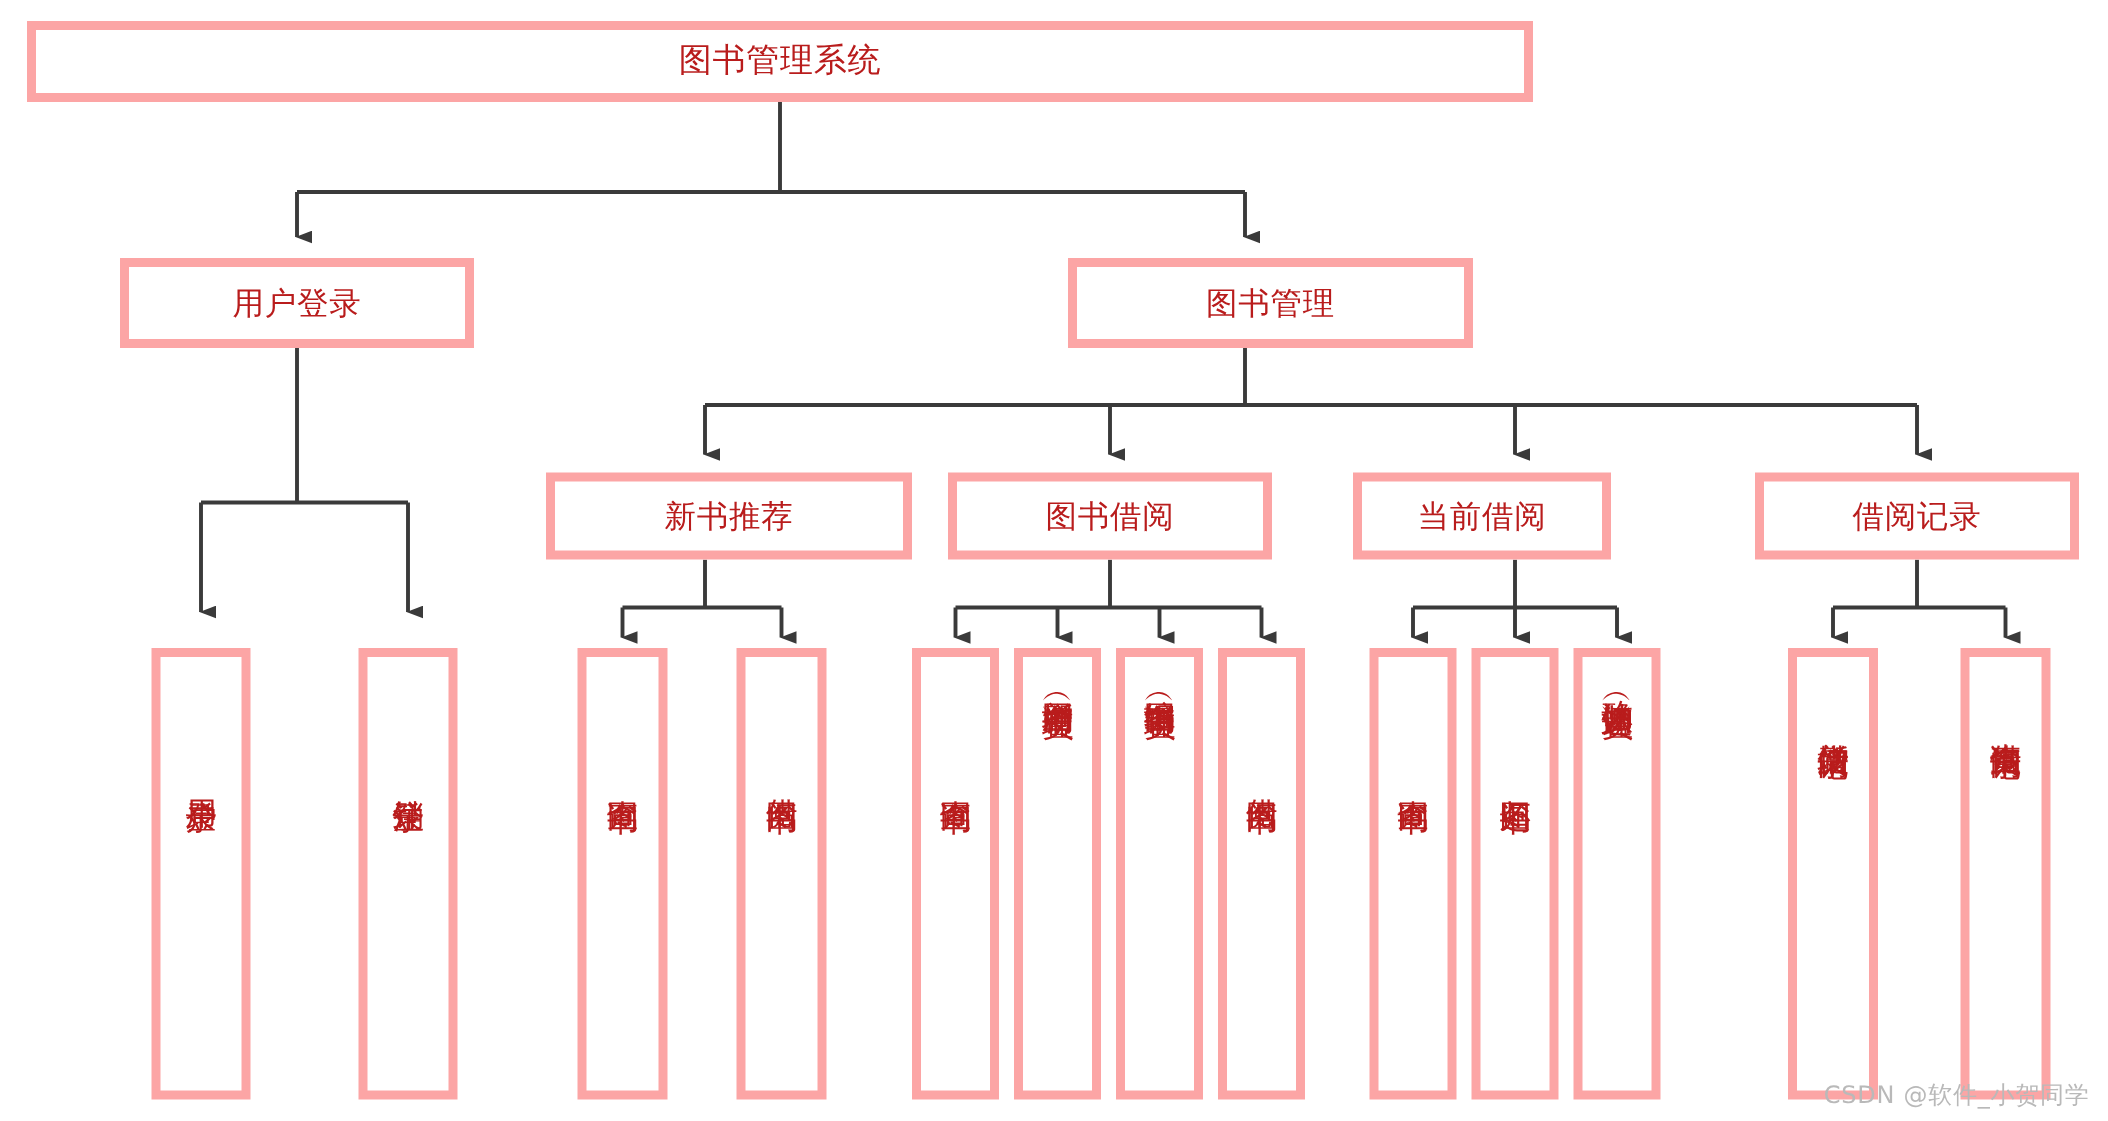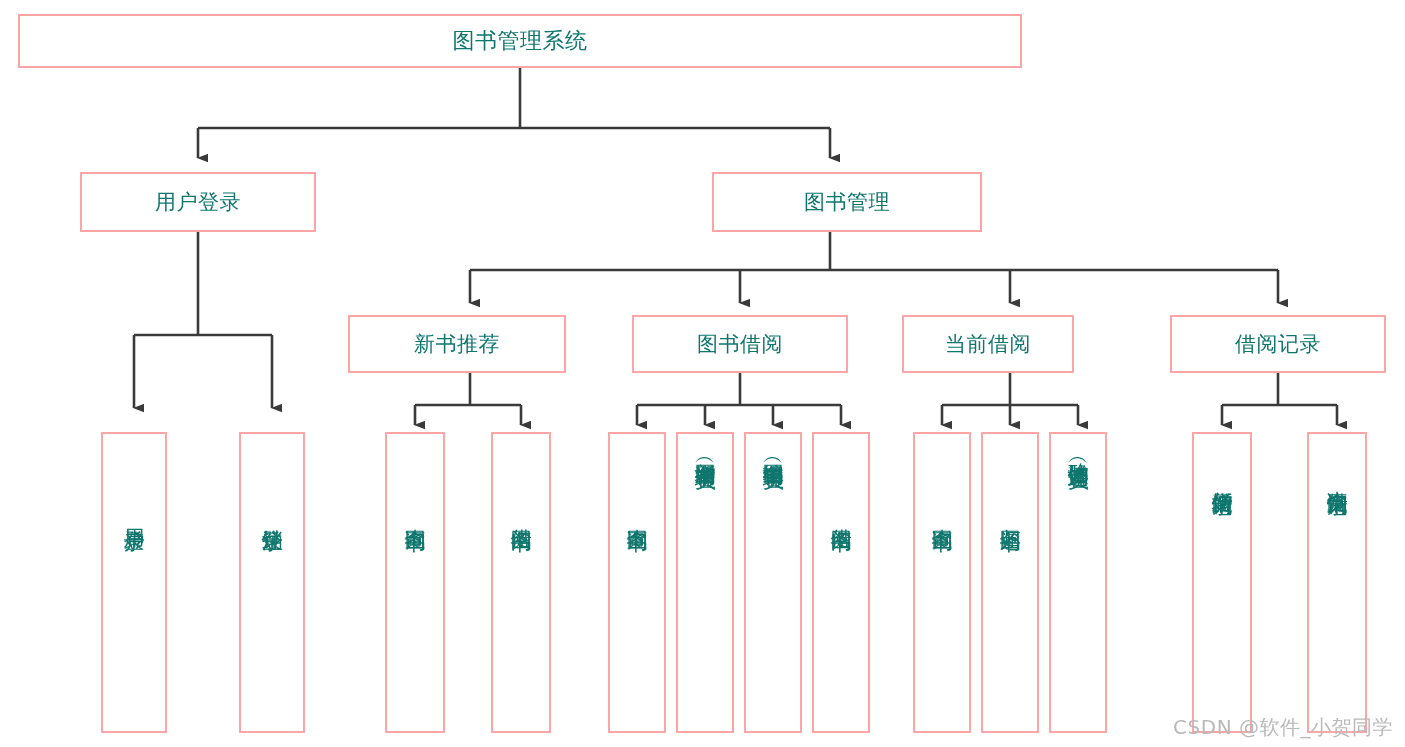--- a/index.html
+++ b/index.html
@@ -21,26 +21,26 @@
   #diagram-svg {
     position: absolute;
     left: 0;
     top: 0;
     width: 1405px;
     height: 747px;
   }
   .node {
     position: absolute;
     box-sizing: border-box;
-    border: 2px solid #fca5a5;
+    border: 6px solid #fca5a5;
     background: #ffffff;
     display: flex;
     align-items: center;
     justify-content: center;
-    color: #0f766e;
+    color: #b91c1c;
     z-index: 2;
   }
   .node-label {
     display: block;
     text-align: center;
     line-height: 1.18;
     letter-spacing: 0.5px;
   }
   .node.horizontal .node-label {
     font-size: 21px;
@@ -57,21 +57,21 @@
     font-size: 21px;
     line-height: 1.06;
     letter-spacing: 1px;
     white-space: nowrap;
   }
   .node.root .node-label { font-size: 22px; }
   .watermark {
     position: absolute;
     right: 12px;
     bottom: 6px;
-    font-size: 20px;
+    font-size: 16px;
     color: #b9b9b9;
     z-index: 5;
     white-space: nowrap;
     letter-spacing: 0.5px;
     margin-left: 40px;
   }
 </style>
 </head>
 <body>
 
@@ -131,21 +131,21 @@
     <span class="node-label">图书管理系统</span>
   </div>
 
   <div class="node horizontal" style="left:80px; top:172px; width:236px; height:60px;">
     <span class="node-label">用户登录</span>
   </div>
   <div class="node horizontal" style="left:712px; top:172px; width:270px; height:60px;">
     <span class="node-label">图书管理</span>
   </div>
 
-  <div class="node horizontal" style="left:348px; top:315px; width:218px; height:58px;">
+  <div class="node horizontal" style="left:364px; top:315px; width:244px; height:58px;">
     <span class="node-label">新书推荐</span>
   </div>
   <div class="node horizontal" style="left:632px; top:315px; width:216px; height:58px;">
     <span class="node-label">图书借阅</span>
   </div>
   <div class="node horizontal" style="left:902px; top:315px; width:172px; height:58px;">
     <span class="node-label">当前借阅</span>
   </div>
   <div class="node horizontal" style="left:1170px; top:315px; width:216px; height:58px;align-items:center;">
     <span class="node-label">借阅记录</span>

